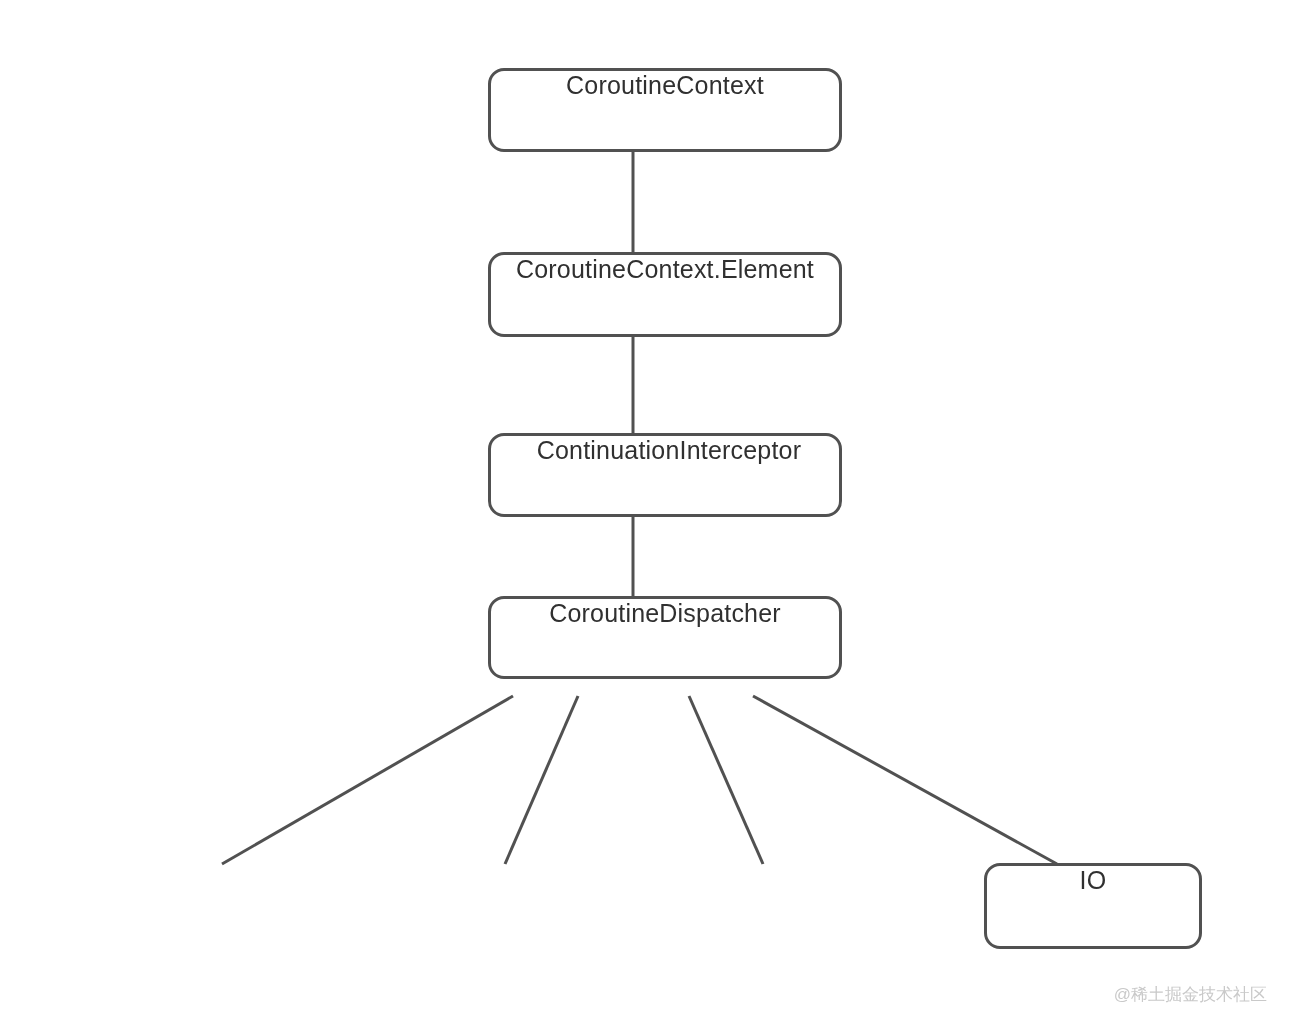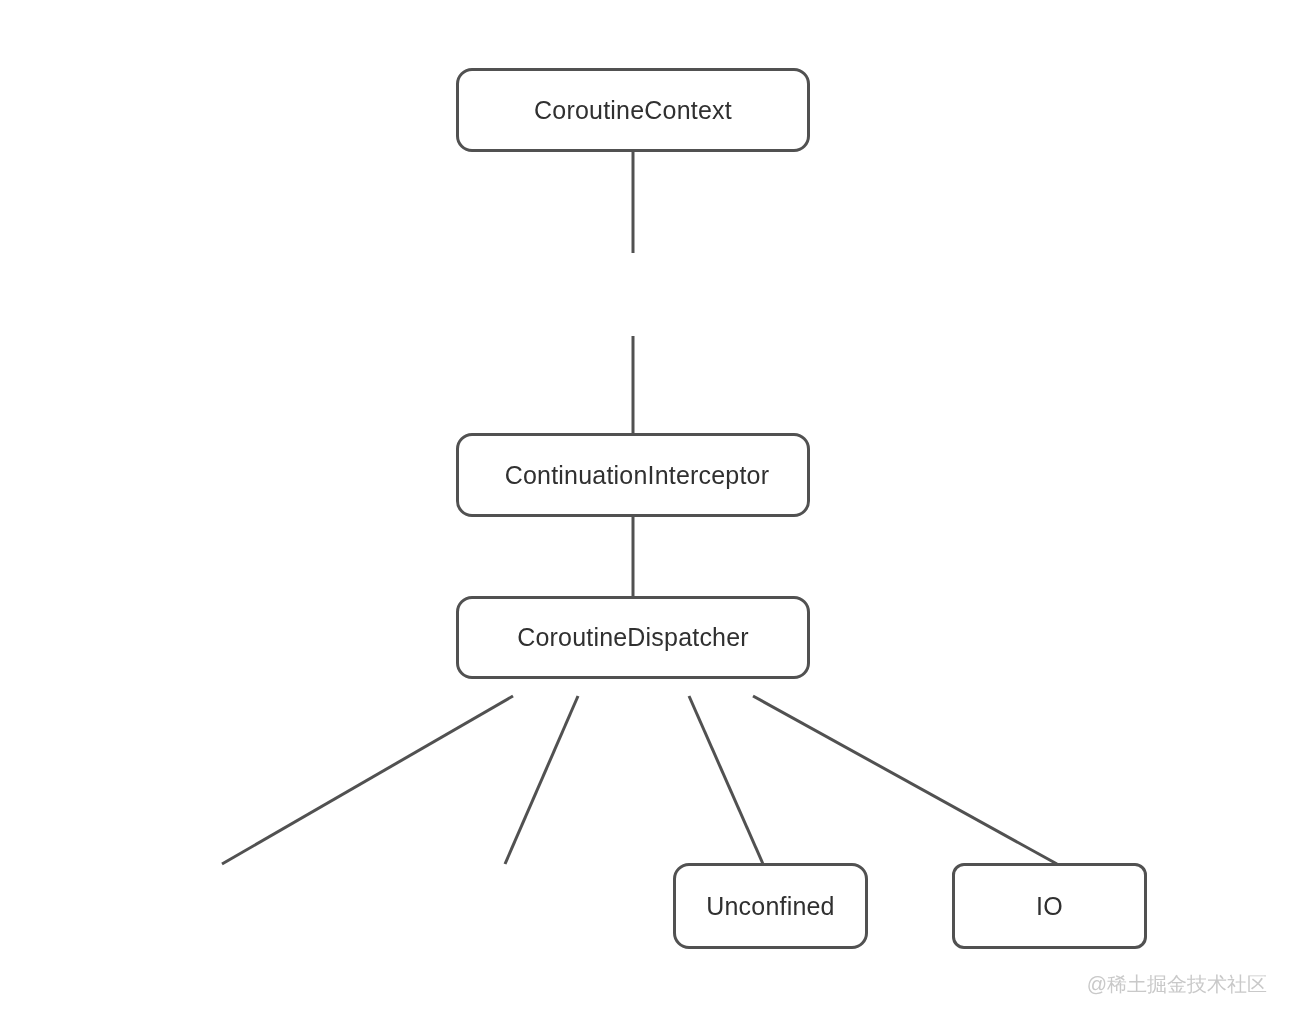--- a/index.html
+++ b/index.html
@@ -20,38 +20,39 @@
   .edges{
     position:absolute;left:0;top:0;
     color:var(--line);
   }
   .node{
     position:absolute;
     box-sizing:border-box;
     border:3px solid var(--border);
     border-radius:16px;
     background:#ffffff;
-    display:flex;align-items:center;justify-content:center;
+    display:flex;justify-content:center;
     font-size:25px;
     color:var(--text);
     letter-spacing:0.2px;
     white-space:nowrap;
+    margin-left:32px;
   }
   .n-context     {left:456px;top:68px; width:354px;height:84px;}
   .n-element     {left:456px;top:252px;width:354px;height:85px;}
   .n-interceptor {left:456px;top:433px;width:354px;height:84px;padding-left:8px;}
   .n-dispatcher  {left:456px;top:596px;width:354px;height:83px;}
   .n-default     {left:123px;top:863px;width:195px;height:86px;}
   .n-main        {left:402px;top:863px;width:195px;height:86px;}
   .n-unconfined  {left:673px;top:863px;width:195px;height:86px;}
-  .n-io          {left:952px;top:863px;width:195px;height:86px;border-radius:12px;}
+  .n-io          {left:952px;top:863px;width:218px;height:86px;}
   .watermark{
     position:absolute;
-    right:27px;bottom:28px;
-    font-size:20px;
+    right:27px;bottom:20px;
+    font-size:17px;
     color:var(--watermark);
   }
 </style>
 </head>
 <body>
 
 <div class="canvas">
 
   <svg class="edges" width="1294" height="1026" viewBox="0 0 1294 1026" fill="none">
     <line x1="633" y1="152" x2="633" y2="253" stroke="currentColor" stroke-width="3"></line>
@@ -60,34 +61,34 @@
     <line x1="513" y1="696" x2="222" y2="864" stroke="currentColor" stroke-width="3"></line>
     <line x1="578" y1="696" x2="505" y2="864" stroke="currentColor" stroke-width="3"></line>
     <line x1="689" y1="696" x2="763" y2="864" stroke="currentColor" stroke-width="3"></line>
     <line x1="753" y1="696" x2="1057" y2="864" stroke="currentColor" stroke-width="3"></line>
   </svg>
 
   <div class="node n-context">
     <span>CoroutineContext</span>
   </div>
 
+  <div class="node n-element">
+    <span>CoroutineContext.Element</span>
+  </div>
 
   <div class="node n-interceptor">
     <span>ContinuationInterceptor</span>
   </div>
 
   <div class="node n-dispatcher">
     <span>CoroutineDispatcher</span>
   </div>
 
 
 
-  <div class="node n-unconfined">
-    <span>Unconfined</span>
-  </div>
 
   <div class="node n-io">
     <span>IO</span>
   </div>
 
   <div class="watermark">
     <span>@稀土掘金技术社区</span>
   </div>
 
 </div>

